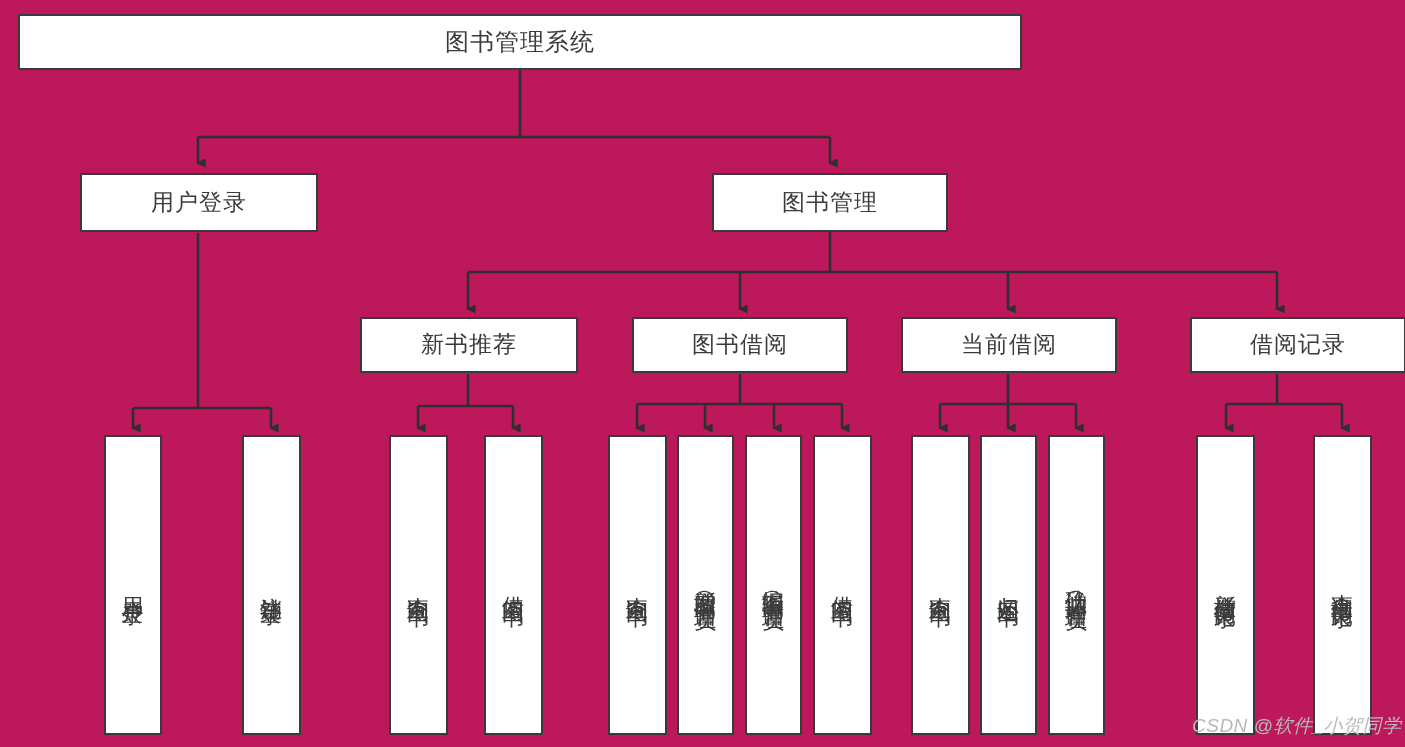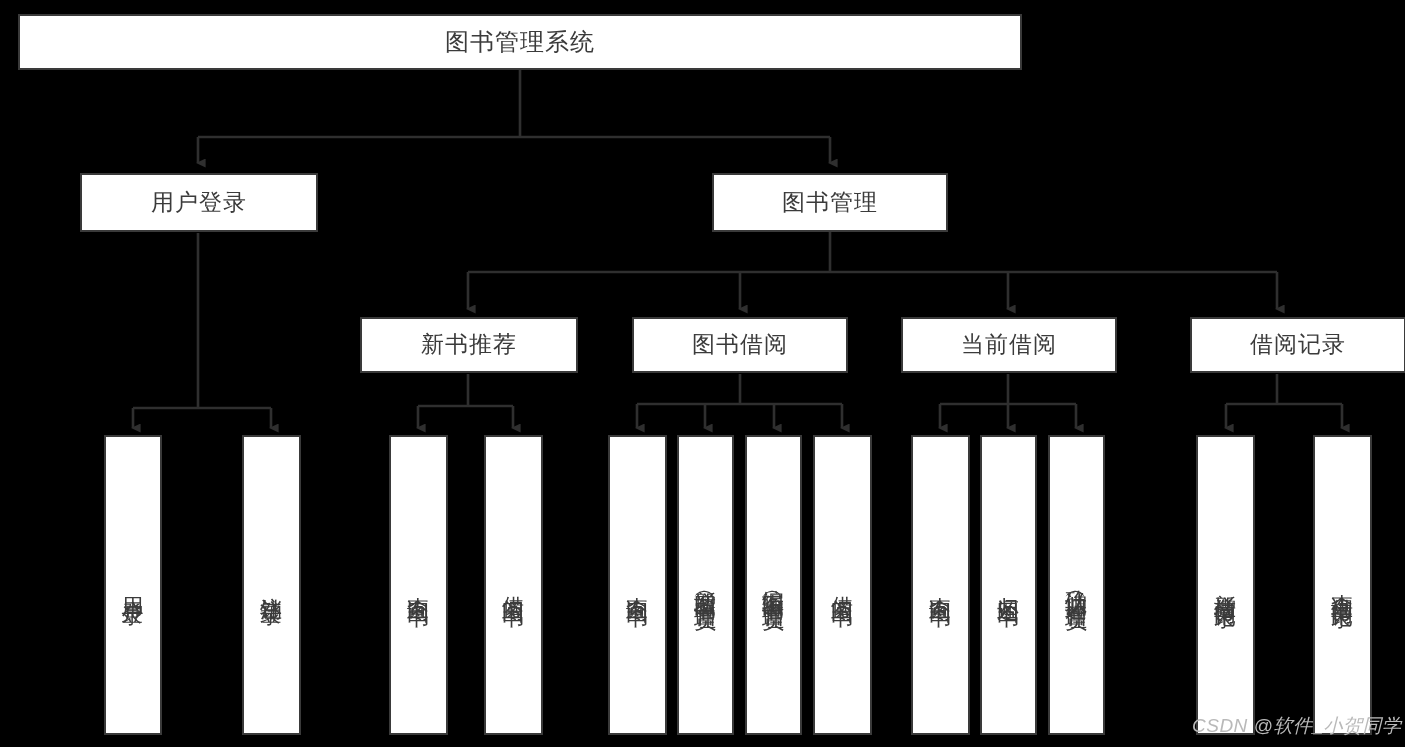--- a/index.html
+++ b/index.html
@@ -8,21 +8,21 @@
     background: #ffffff;
   }
   body {
     font-family: "Liberation Sans", "DejaVu Sans", sans-serif;
     color: #2b2b2b;
   }
   #canvas {
     position: relative;
     width: 1405px;
     height: 747px;
-    background: #000000;
+    background: #be185d;
     overflow: hidden;
   }
   svg.edges {
     position: absolute;
     left: 0;
     top: 0;
     width: 1405px;
     height: 747px;
     pointer-events: none;
   }

